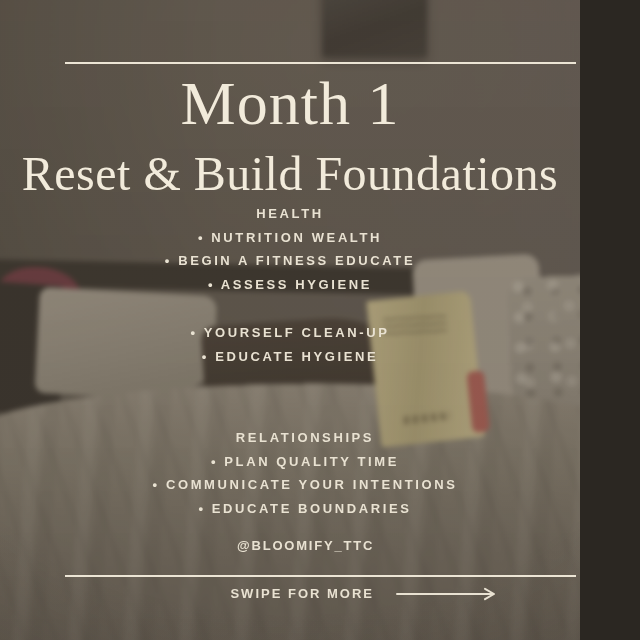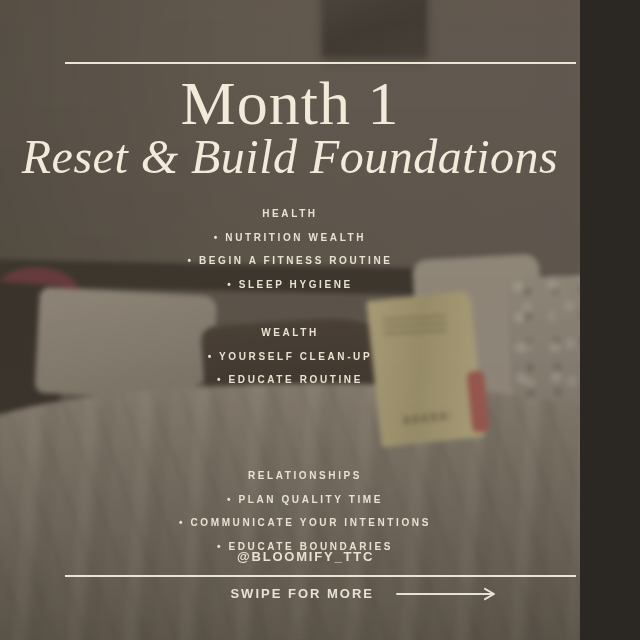--- a/index.html
+++ b/index.html
@@ -114,39 +114,39 @@
   .rule-bottom { top: 575px; }
 
   .title {
     position: absolute; left: 0; right: 0; top: 72px;
     margin: 0; text-align: center;
     font-family: "Liberation Serif", "DejaVu Serif", serif;
     font-weight: 400; font-size: 62px; line-height: 1;
     letter-spacing: 1px; color: #f2ebdb;
   }
   .subtitle {
-    position: absolute; left: 0; right: 0; top: 133px;
+    position: absolute; left: 0; right: 0; top: 150px;
     margin: 0; text-align: center;
     font-family: "Liberation Serif", "DejaVu Serif", serif;
     font-weight: 400; font-size: 48px; line-height: 1;
-    letter-spacing: 0.5px; color: #f2ebdb; font-style: italic;
+    letter-spacing: 0.5px; color: #f2ebdb;
   }
 
   .section {
     position: absolute; left: 0; right: 0;
     text-align: center;
-    font-weight: 700; font-size: 10px; line-height: 23.5px;
+    font-weight: 700; font-size: 13px; line-height: 23.5px;
     letter-spacing: 2.6px; color: #e9e2d2;
   }
   .section-health        { top: 202px; }
   .section-wealth        { top: 321px; }
-  .section-relationships { top: 464px; margin-left: 30px; }
+  .section-relationships { top: 426px; margin-left: 30px; }
 
   .handle {
-    position: absolute; left: 237px; top: 549px;
+    position: absolute; left: 237px; top: 538px;
     font-weight: 700; font-size: 13px; line-height: 16px;
     letter-spacing: 1.8px; color: #e9e2d2;
   }
 
   .swipe {
     position: absolute; top: 586px; left: 0; right: 84px; height: 16px;
     display: flex; justify-content: flex-end; align-items: center; gap: 22px;
     cursor: pointer;
   }
   .swipe-label {
@@ -184,28 +184,27 @@
   <div class="content">
 
     <div class="rule rule-top"></div>
 
     <h1 class="title">Month 1</h1>
     <h2 class="subtitle">Reset &amp; Build Foundations</h2>
 
     <div class="section section-health">
       <div class="sec-header">HEALTH</div>
       <div class="sec-item">• NUTRITION WEALTH</div>
-      <div class="sec-item">• BEGIN A FITNESS ROUTINE</div>
-      <div class="sec-item">• SLEEP HYGIENE</div>
+      <div class="sec-item">• BEGIN A FITNESS EDUCATE</div>
+      <div class="sec-item">• ASSESS HYGIENE</div>
     </div>
 
     <div class="section section-wealth">
-      <div class="sec-header">WEALTH</div>
       <div class="sec-item">• YOURSELF CLEAN-UP</div>
-      <div class="sec-item">• EDUCATE ROUTINE</div>
+      <div class="sec-item">• EDUCATE HYGIENE</div>
     </div>
 
     <div class="section section-relationships">
       <div class="sec-header">RELATIONSHIPS</div>
       <div class="sec-item">• PLAN QUALITY TIME</div>
       <div class="sec-item">• COMMUNICATE YOUR INTENTIONS</div>
       <div class="sec-item">• EDUCATE BOUNDARIES</div>
     </div>
 
     <div class="handle">@BLOOMIFY_TTC</div>

